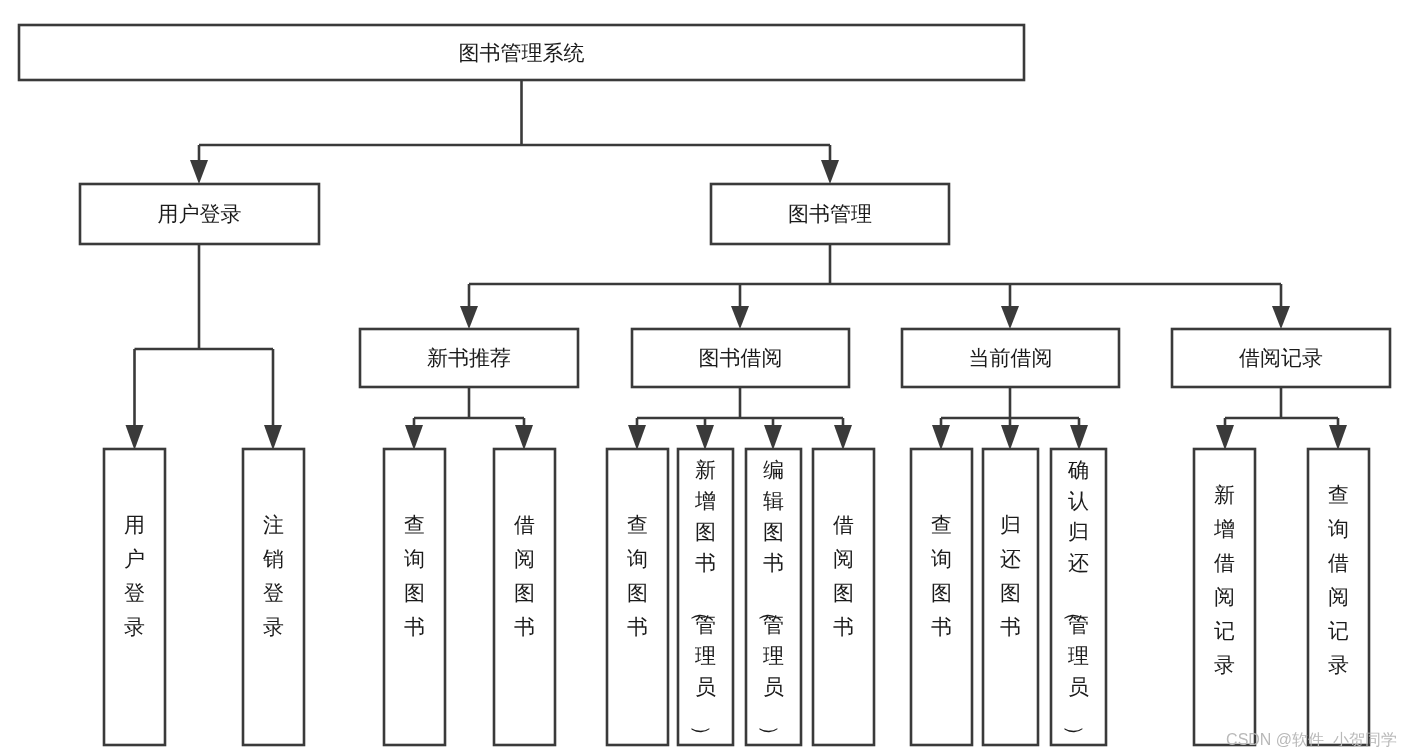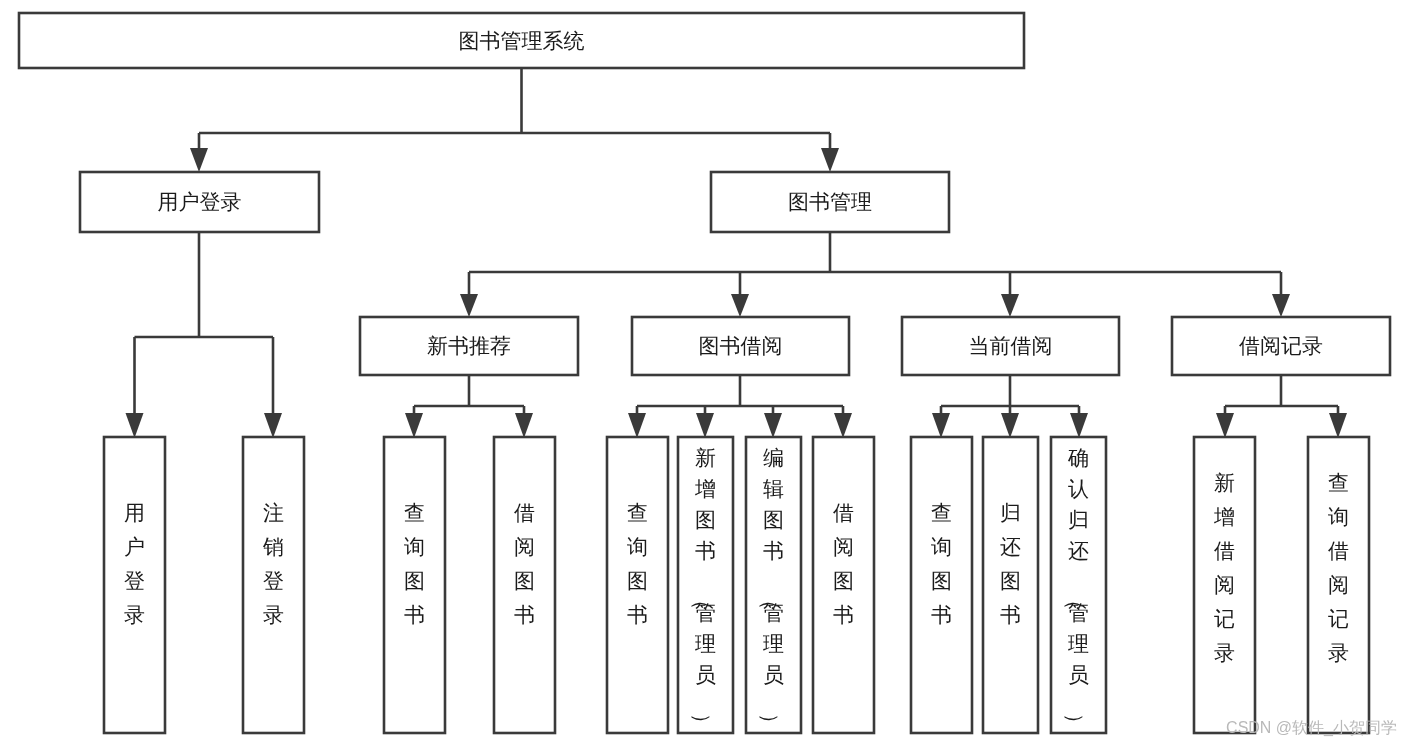--- a/index.html
+++ b/index.html
@@ -10,21 +10,21 @@
   body {
     width: 1405px;
     height: 747px;
     position: relative;
     font-family: "Liberation Sans", "DejaVu Sans", sans-serif;
     overflow: hidden;
   }
   #diagram-root {
     position: absolute;
     left: 0;
-    top: 0;
+    top: 12px;
     width: 1405px;
     height: 572px;
   }
   svg#flowchart {
     display: block;
     width: 1405px;
     height: 747px;
     background: #ffffff;
   }
   .node-box {

